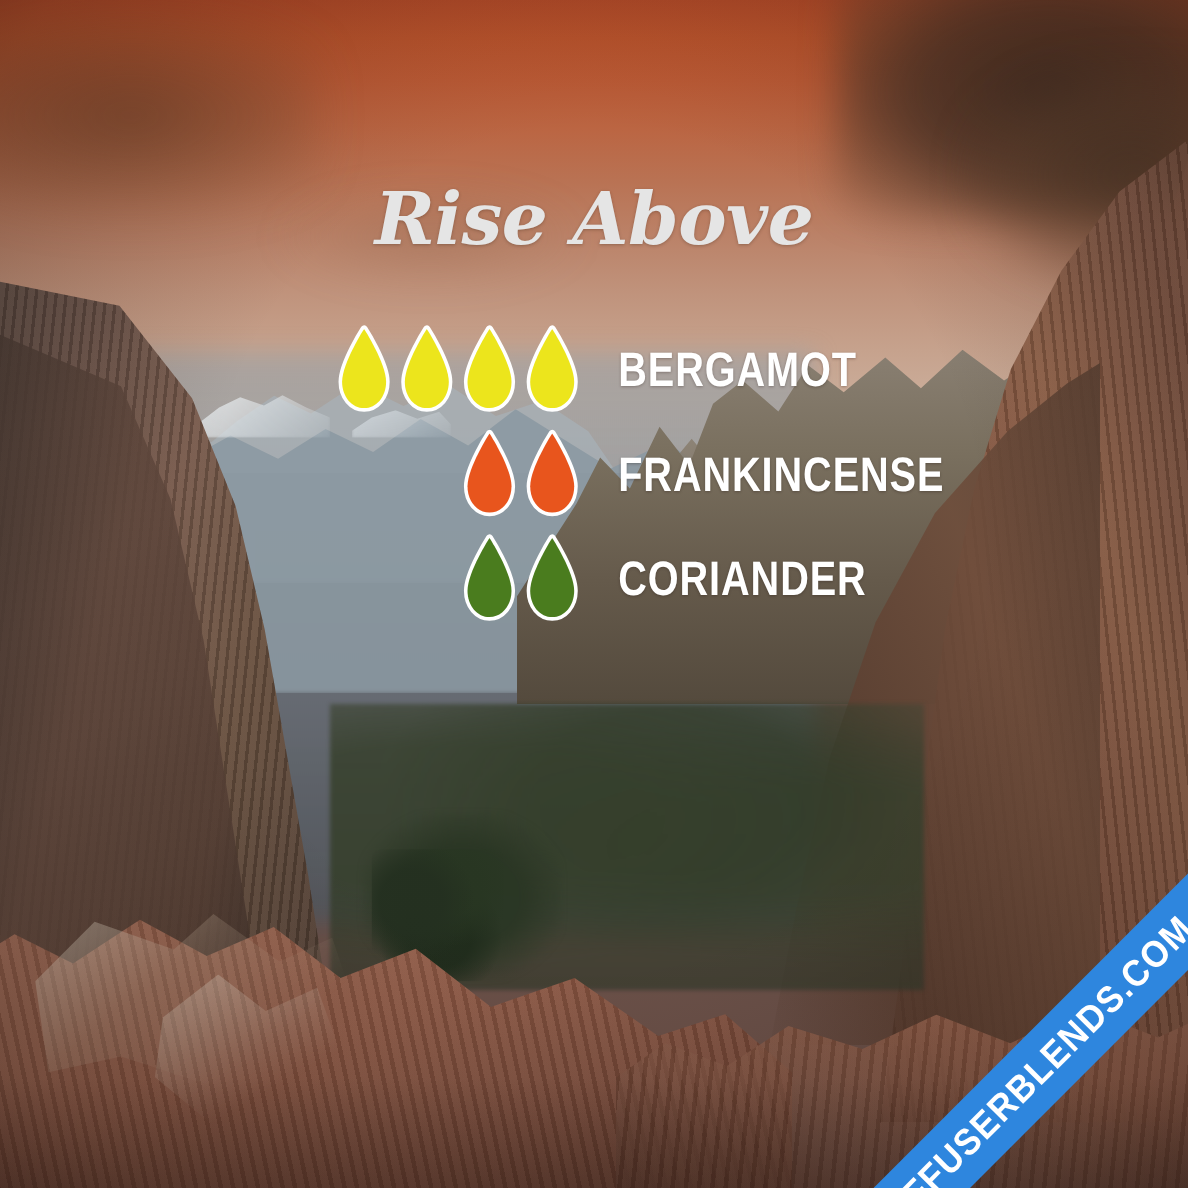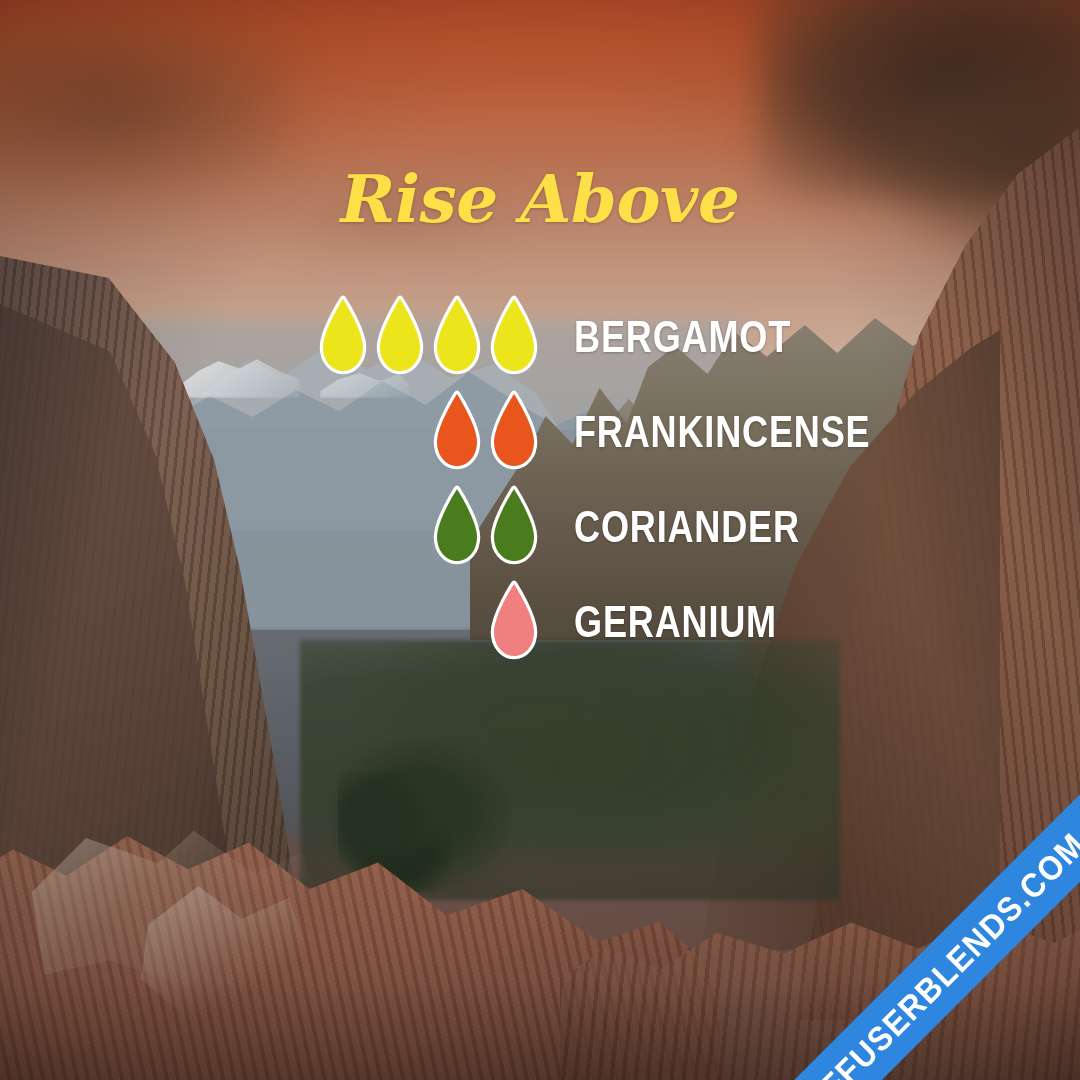--- a/index.html
+++ b/index.html
@@ -213,29 +213,29 @@
   .title {
     position:absolute;
     left:0; right:0;
     top:166px;
     text-align:center;
     font-family:"DejaVu Serif", serif;
     font-style:italic;
     font-weight:bold;
     font-size:66px;
     line-height:1;
-    color:#fde047;
+    color:#e5e5e5;
     letter-spacing:-0.5px;
     text-shadow:0 1px 3px rgba(40,20,12,.28);
     white-space:nowrap;
   }
 
   .blend-list {
     position:absolute;
-    left:16px; top:296px;
+    left:4px; top:296px;
     width:944px;
   }
 
   .oil-row {
     position:relative;
     height:95px;
     display:flex;
     align-items:flex-start;
   }
 
@@ -383,30 +383,20 @@
               </svg>
             </div>
             <div class="drop">
               <svg viewBox="0 0 54 82">
                 <path d="M27 3 C27 3 7 34 7 51 C7 64.8 15.9 75 27 75 C38.1 75 47 64.8 47 51 C47 34 27 3 27 3 Z" fill="#4a7c1e" stroke="#ffffff" stroke-width="6.5" stroke-linejoin="round" paint-order="stroke fill"></path>
               </svg>
             </div>
           </div>
           <div class="oil-name" style="color: rgb(255, 255, 255);">CORIANDER</div>
         </div>
-        <div class="oil-row">
-          <div class="drops">
-            <div class="drop">
-              <svg viewBox="0 0 54 82">
-                <path d="M27 3 C27 3 7 34 7 51 C7 64.8 15.9 75 27 75 C38.1 75 47 64.8 47 51 C47 34 27 3 27 3 Z" fill="#f08080" stroke="#ffffff" stroke-width="6.5" stroke-linejoin="round" paint-order="stroke fill"></path>
-              </svg>
-            </div>
-          </div>
-          <div class="oil-name" style="color: rgb(255, 255, 255);">GERANIUM</div>
-        </div>
       </div>
 
     <div class="watermark" style="background: rgb(46, 134, 222); color: rgb(255, 255, 255);">
       <span class="watermark-label">DIFFUSERBLENDS.COM</span>
     </div>
 
   </div>
 </div>
 
 </body></html>

